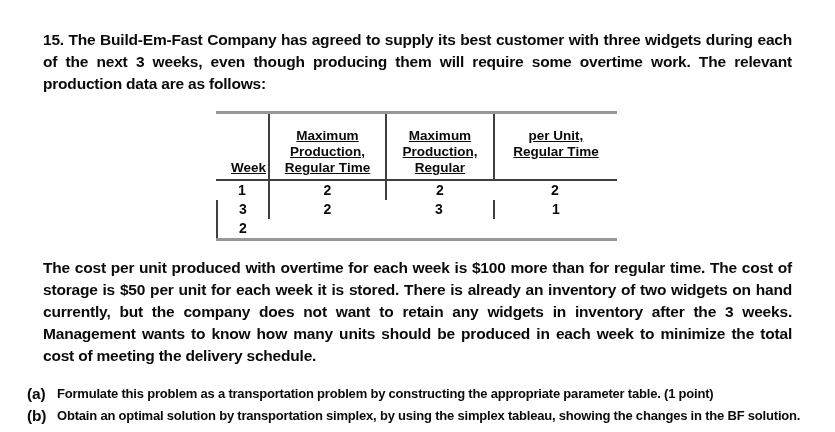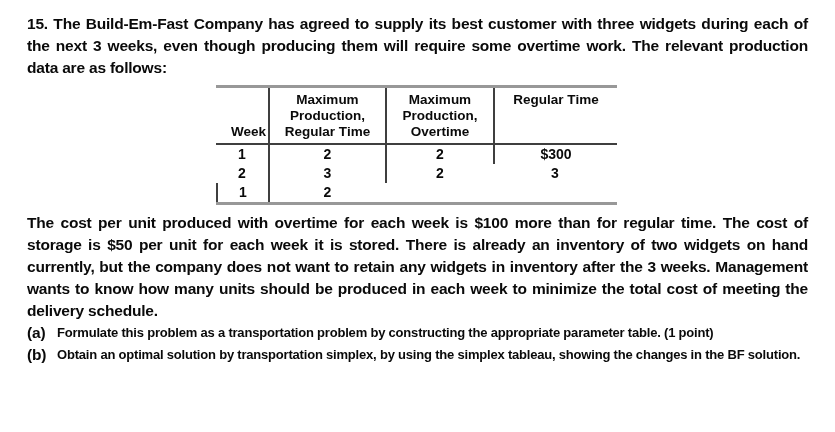--- a/index.html
+++ b/index.html
@@ -17,21 +17,21 @@
     -webkit-font-smoothing: antialiased;
   }
   .page {
     padding: 13px 27px 0 27px;
   }
   .para {
     font-size: 15.5px;
     line-height: 22px;
     letter-spacing: -0.2px;
     text-align: justify;
-    margin: 0;
+    margin: 16px;
   }
   
   .ptable-wrap {
     margin: 6px 0 7px 189px; 
   }
   .ptable {
     display: grid;
     grid-template-columns: 52px 117px 108px 124px;
     width: 401px;
     border-top: 3px solid #989898;
@@ -39,26 +39,27 @@
     font-size: 13.5px;
   }
   .ptable .cell {
     box-sizing: border-box;
   }
   .bl {
     border-left: 2px solid #3f3f3f;
   }
   .hcell {
     border-bottom: 2px solid #3f3f3f;
-    padding: 4px 2px 3px 2px;
+    padding: 14px 2px 3px 2px;
     text-align: center;
     line-height: 16px;
     display: flex;
     flex-direction: column;
     justify-content: flex-start;
+    text-decoration: underline;
   }
   .hcell.week {
     justify-content: flex-end;
     text-align: right;
     padding-left: 3px;
     padding-bottom: 3px;
   }
   .dcell {
     text-align: center;
     line-height: 19px;
@@ -98,30 +99,30 @@
         <span>Week</span>
       </div>
       <div class="cell hcell bl">
         <span>Maximum</span>
         <span>Production,</span>
         <span>Regular Time</span>
       </div>
       <div class="cell hcell bl">
         <span>Maximum</span>
         <span>Production,</span>
-        <span>Overtime</span>
+        <span>Regular</span>
       </div>
       <div class="cell hcell bl">
+        <span>per Unit,</span>
         <span>Regular Time</span>
       </div>
 
       <div class="cell dcell row-first">1</div>
       <div class="cell dcell bl row-first">2</div>
       <div class="cell dcell bl row-first">2</div>
-      <div class="cell dcell bl row-first">$300</div>
 
       <div class="cell dcell">2</div>
       <div class="cell dcell bl">3</div>
       <div class="cell dcell bl">2</div>
 
       <div class="cell dcell row-last">3</div>
       <div class="cell dcell bl row-last">1</div>
       <div class="cell dcell bl row-last">2</div>
 
     </div>

